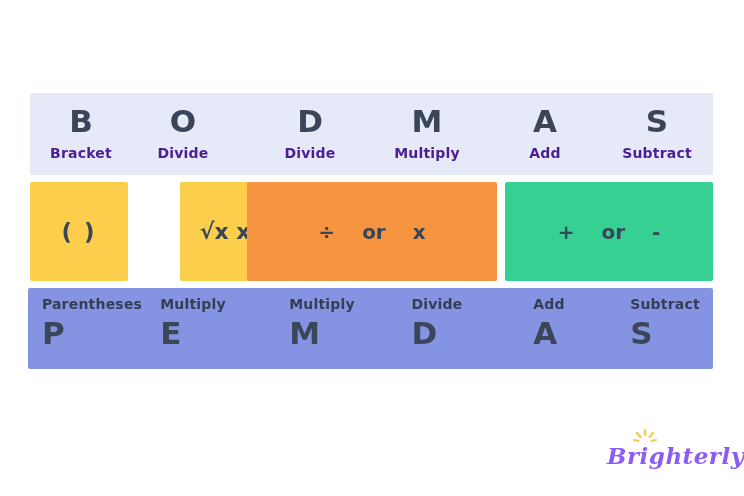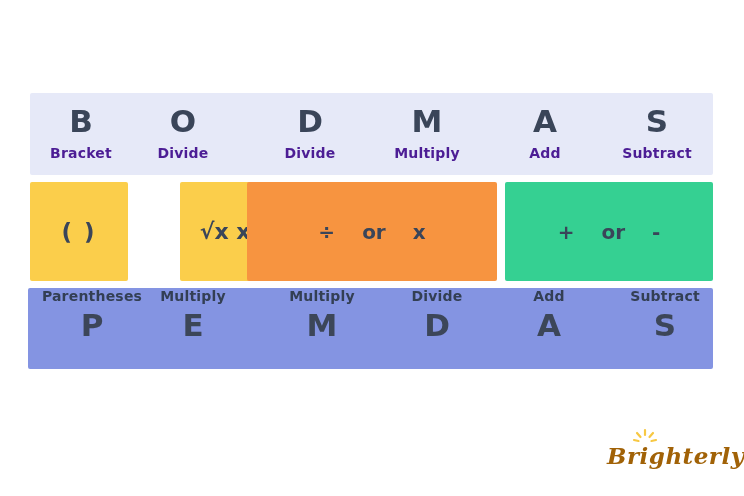--- a/index.html
+++ b/index.html
@@ -30,33 +30,33 @@
   .box-exp{left:136px;width:100px;font-size:22px;margin-left:44px;}
   .box-muldiv{left:247px;width:250px;font-size:20px;gap:27px;}
   .box-addsub{left:505px;width:208px;font-size:20px;gap:27px;}
   .yellow{background:#fbce4b}
   .orange{background:#f79440}
   .green{background:#35d092}
   .opbox span{display:inline-block;}
 
   
   .bottom-band{left:28px;top:288px;width:685px;height:81px;background:#8494e2;}
-  .bottom-col{position:absolute;top:0;transform:translateX(-50%);text-align:center;white-space:nowrap;}
+  .bottom-col{position:absolute;top:8px;transform:translateX(-50%);white-space:nowrap;}
   .bc0{left:64px}.bc1{left:165px}.bc2{left:294px}.bc3{left:409px}.bc4{left:521px}.bc5{left:637px}
   .bottom-label{font-size:14px;font-weight:bold;color:#333f54;letter-spacing:.2px;}
   .bottom-letter{font-size:31px;font-weight:bold;color:#3c4659;line-height:1;margin-top:6px;}
 
   
   .logo{position:absolute;left:607px;top:428px;width:120px;height:52px;}
   .logo-sun{position:absolute;left:25px;top:0;}
   .logo-text{
     position:absolute;left:0;top:14px;
     font-family:"DejaVu Serif","Liberation Serif",serif;
     font-style:italic;font-weight:bold;
-    font-size:23px;color:#a16207;letter-spacing:.5px;
+    font-size:23px;color:#8b5cf6;letter-spacing:.5px;
   }
 </style>
 </head>
 <body>
 
 <div class="canvas">
 
   <div class="band top-band">
     <div class="top-col tc0">
       <div class="big-letter">B</div>

